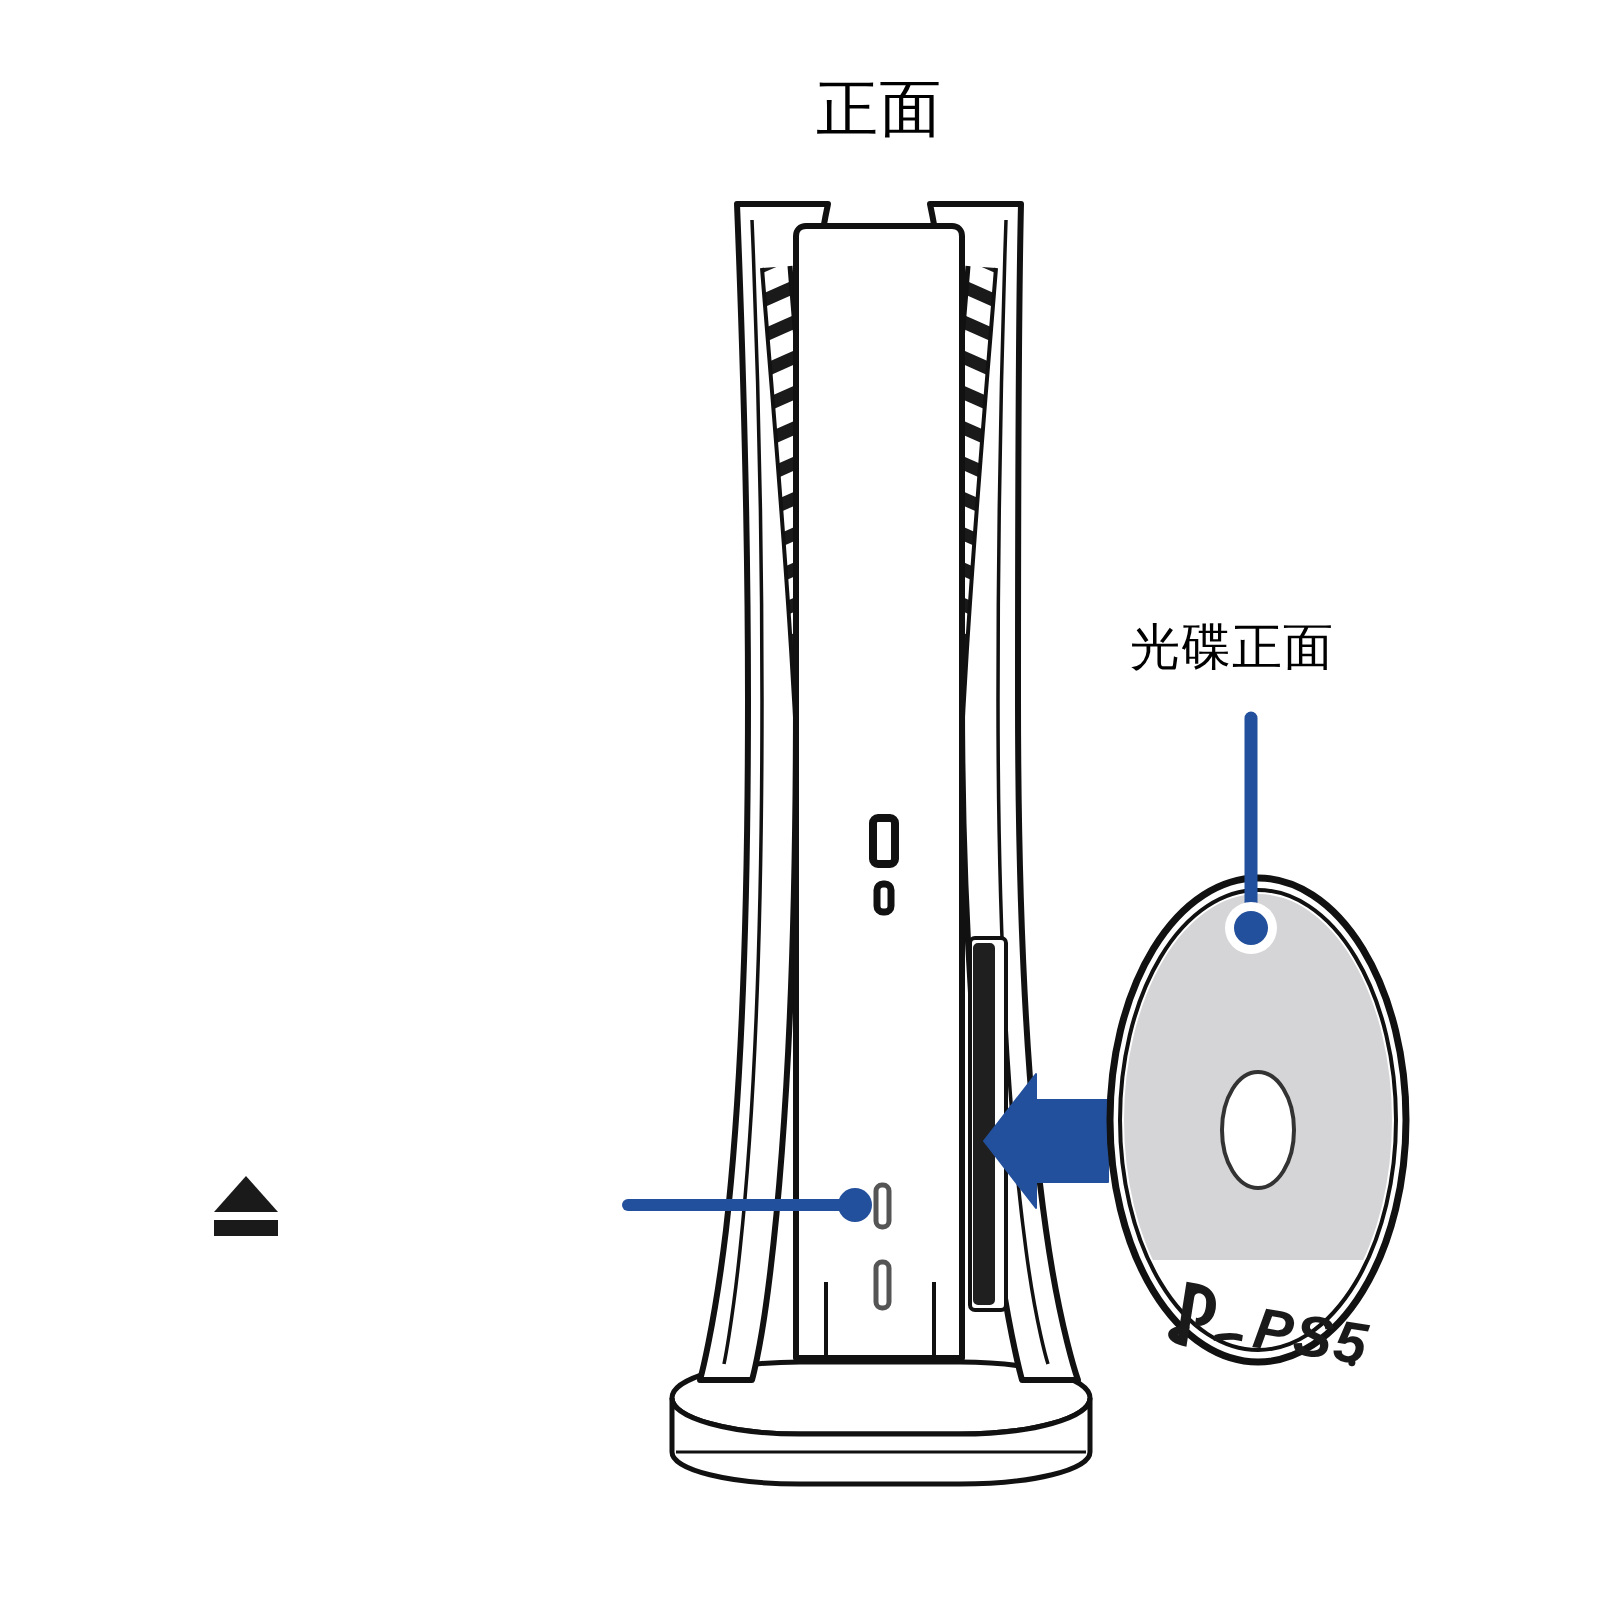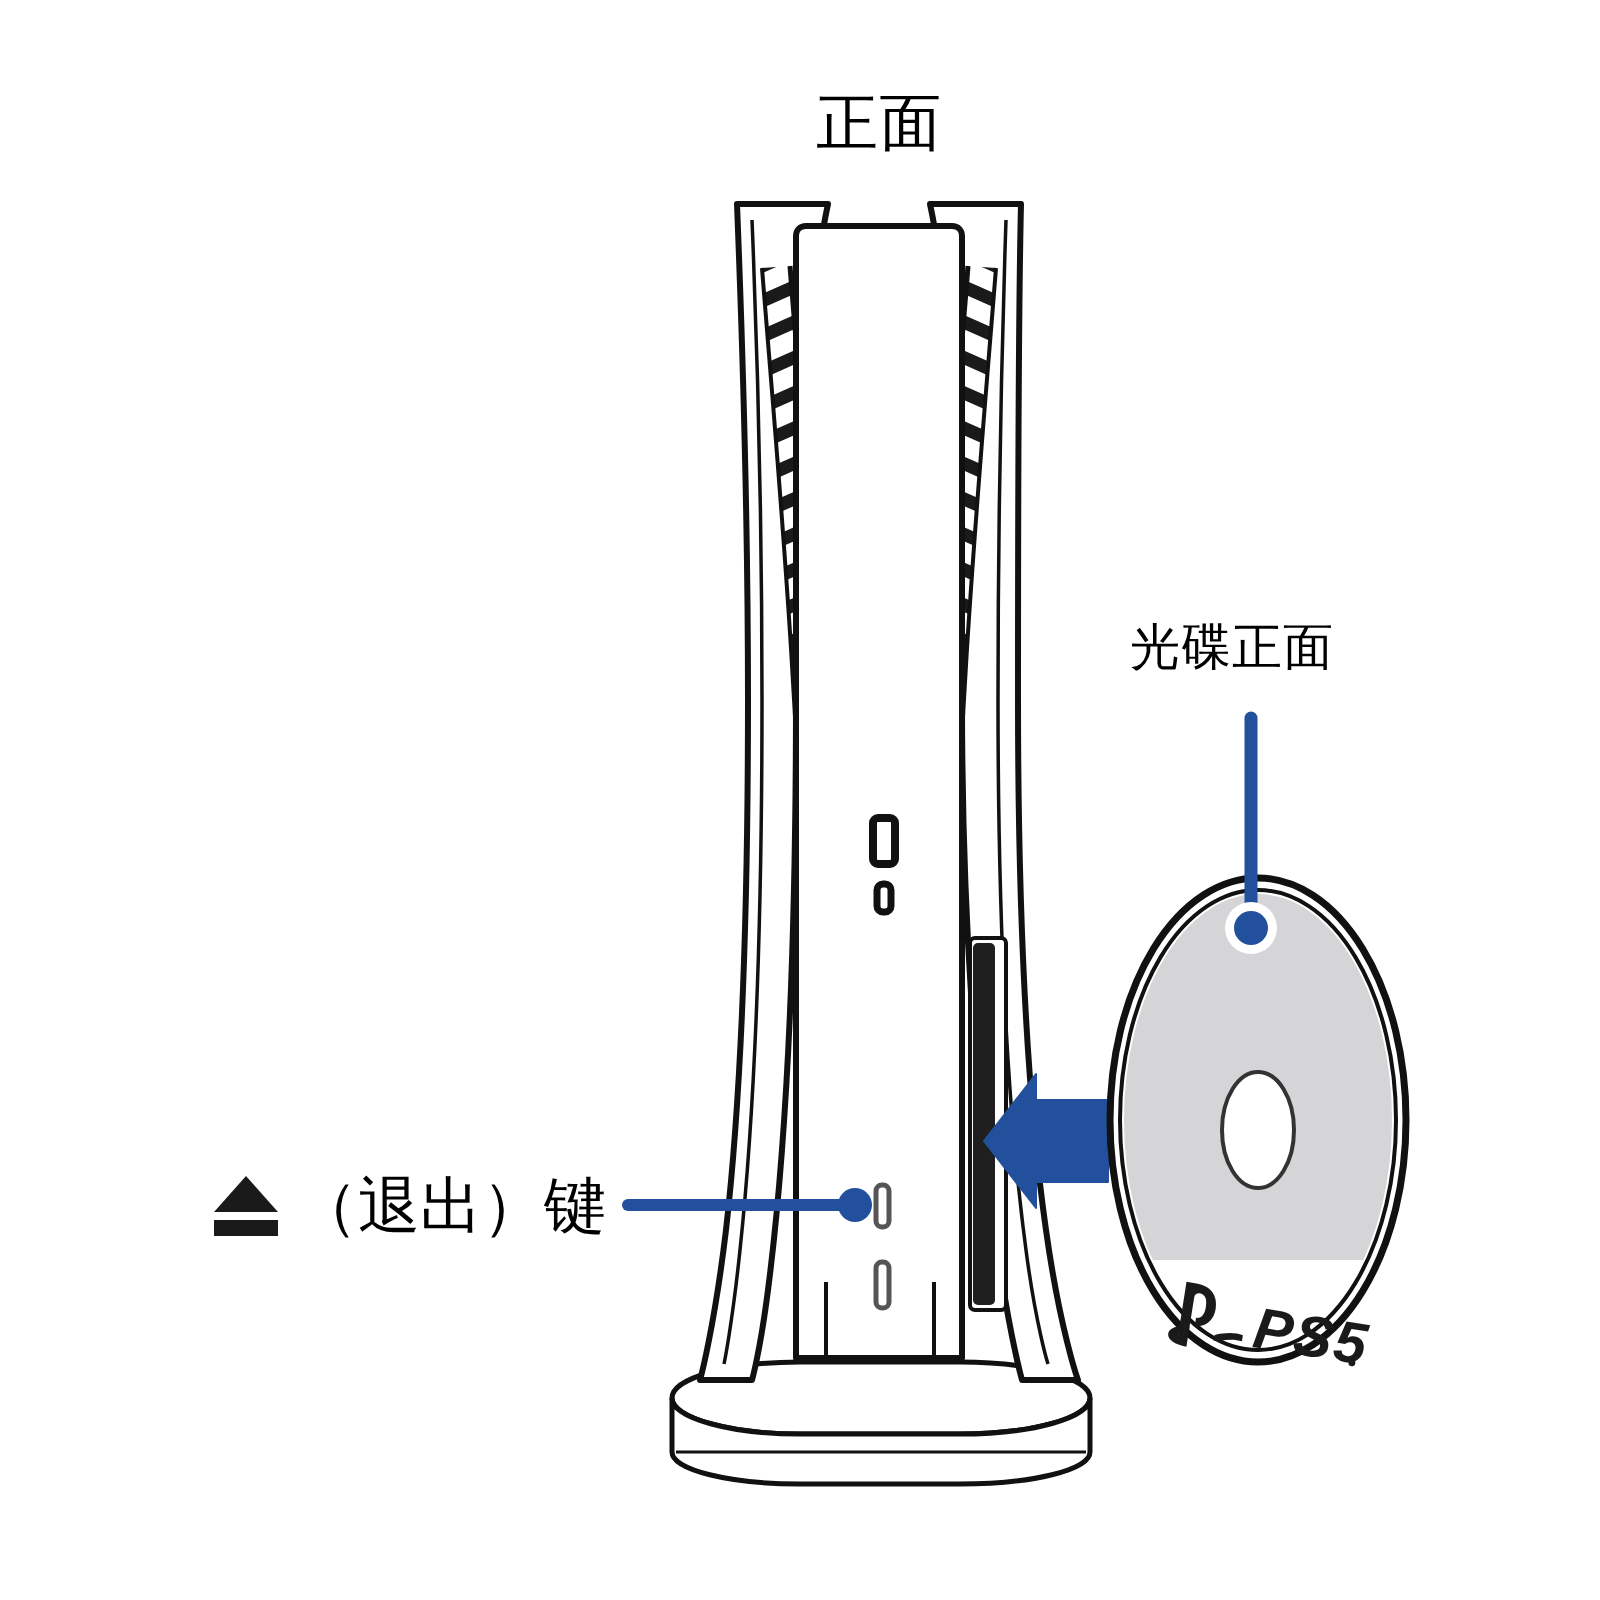--- a/index.html
+++ b/index.html
@@ -38,21 +38,21 @@
     position: absolute;
     font-family: "Liberation Sans", "DejaVu Sans", sans-serif;
     color: #000000;
     white-space: nowrap;
     line-height: 1;
     letter-spacing: 0.02em;
   }
 
   #label-front {
     left: 816px;
-    top: 92px;
+    top: 78px;
     font-size: 62px;
   }
 
   #label-disc-front {
     left: 1130px;
     top: 622px;
     font-size: 50px;
   }
 
   #eject-label-group {
@@ -332,16 +332,15 @@
 
   <div class="label" id="label-front">正面</div>
 
   <div class="label" id="label-disc-front">光碟正面</div>
 
   <div id="eject-label-group">
     <span id="eject-glyph">
       <span class="tri"></span>
       <span class="bar"></span>
     </span>
-    <span id="eject-text">（退出）键</span>
   </div>
 
 </div>
 
 </body></html>

